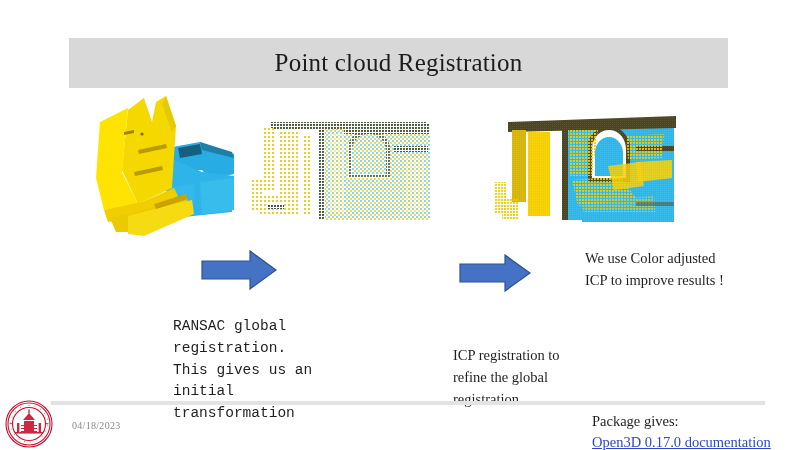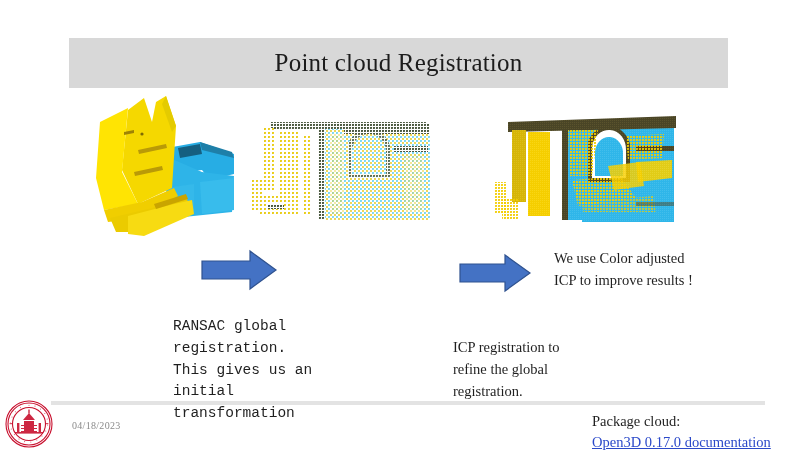--- a/index.html
+++ b/index.html
@@ -63,22 +63,22 @@
 
   
   .caption {
     position: absolute;
     font-size: 14.5px;
     line-height: 1.5;
     color: #1f1f1f;
     white-space: pre-line;
   }
   #caption-ransac { left: 173px; top: 316px; width: 200px; font-family: Liberation Mono, monospace; }
-  #caption-icp    { left: 453px; top: 337px; width: 180px; }
-  #caption-color  { left: 554px; top: 248px; width: 200px; }
+  #caption-icp    { left: 453px; top: 345px; width: 180px; }
+  #caption-color  { left: 585px; top: 248px; width: 200px; }
 
   
   #footer-rule {
     position: absolute;
     left: 51px;
     top: 401px;
     width: 714px;
     height: 4px;
     background: #e3e3e3;
   }
@@ -320,17 +320,17 @@
           <circle cx="16.4" cy="8.6" r="0.55"></circle>
         <rect x="5.6" y="24" width="3.2" height="1.2"></rect>
         <rect x="41.2" y="24" width="3.2" height="1.2"></rect>
       </g>
     </svg>
   </div>
 
   <div id="footer-date">04/18/2023</div>
 
   <div id="footer-package">
-    <span>Package cloud:</span><br>
+    <span>Package gives:</span><br>
     <a id="package-link" href="#">Open3D 0.17.0 documentation</a>
   </div>
 
 </div>
 
 </body></html>

